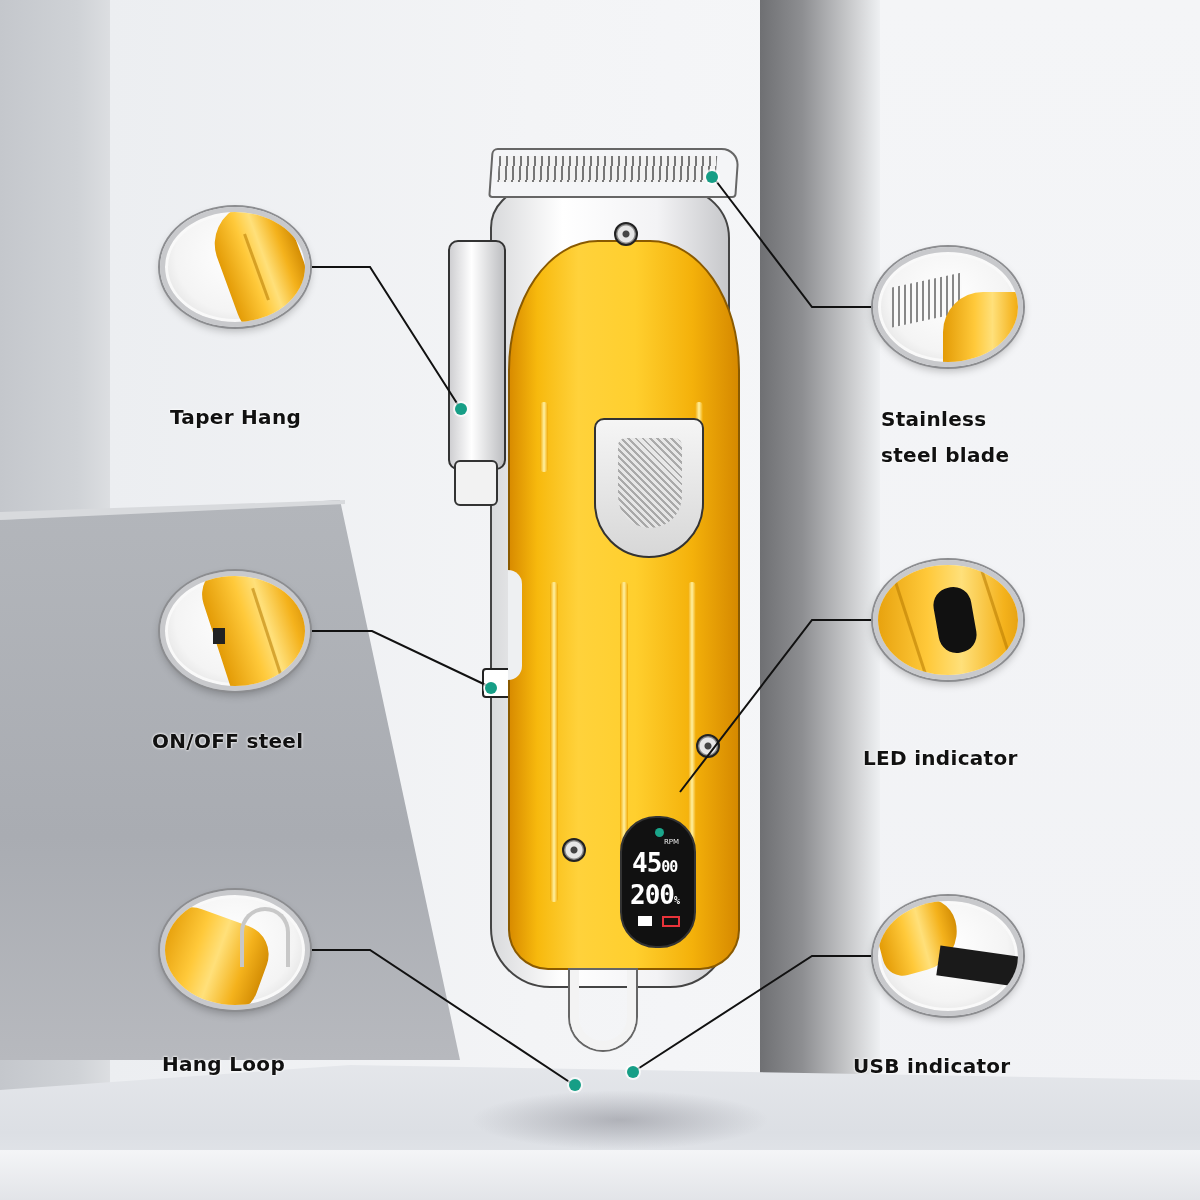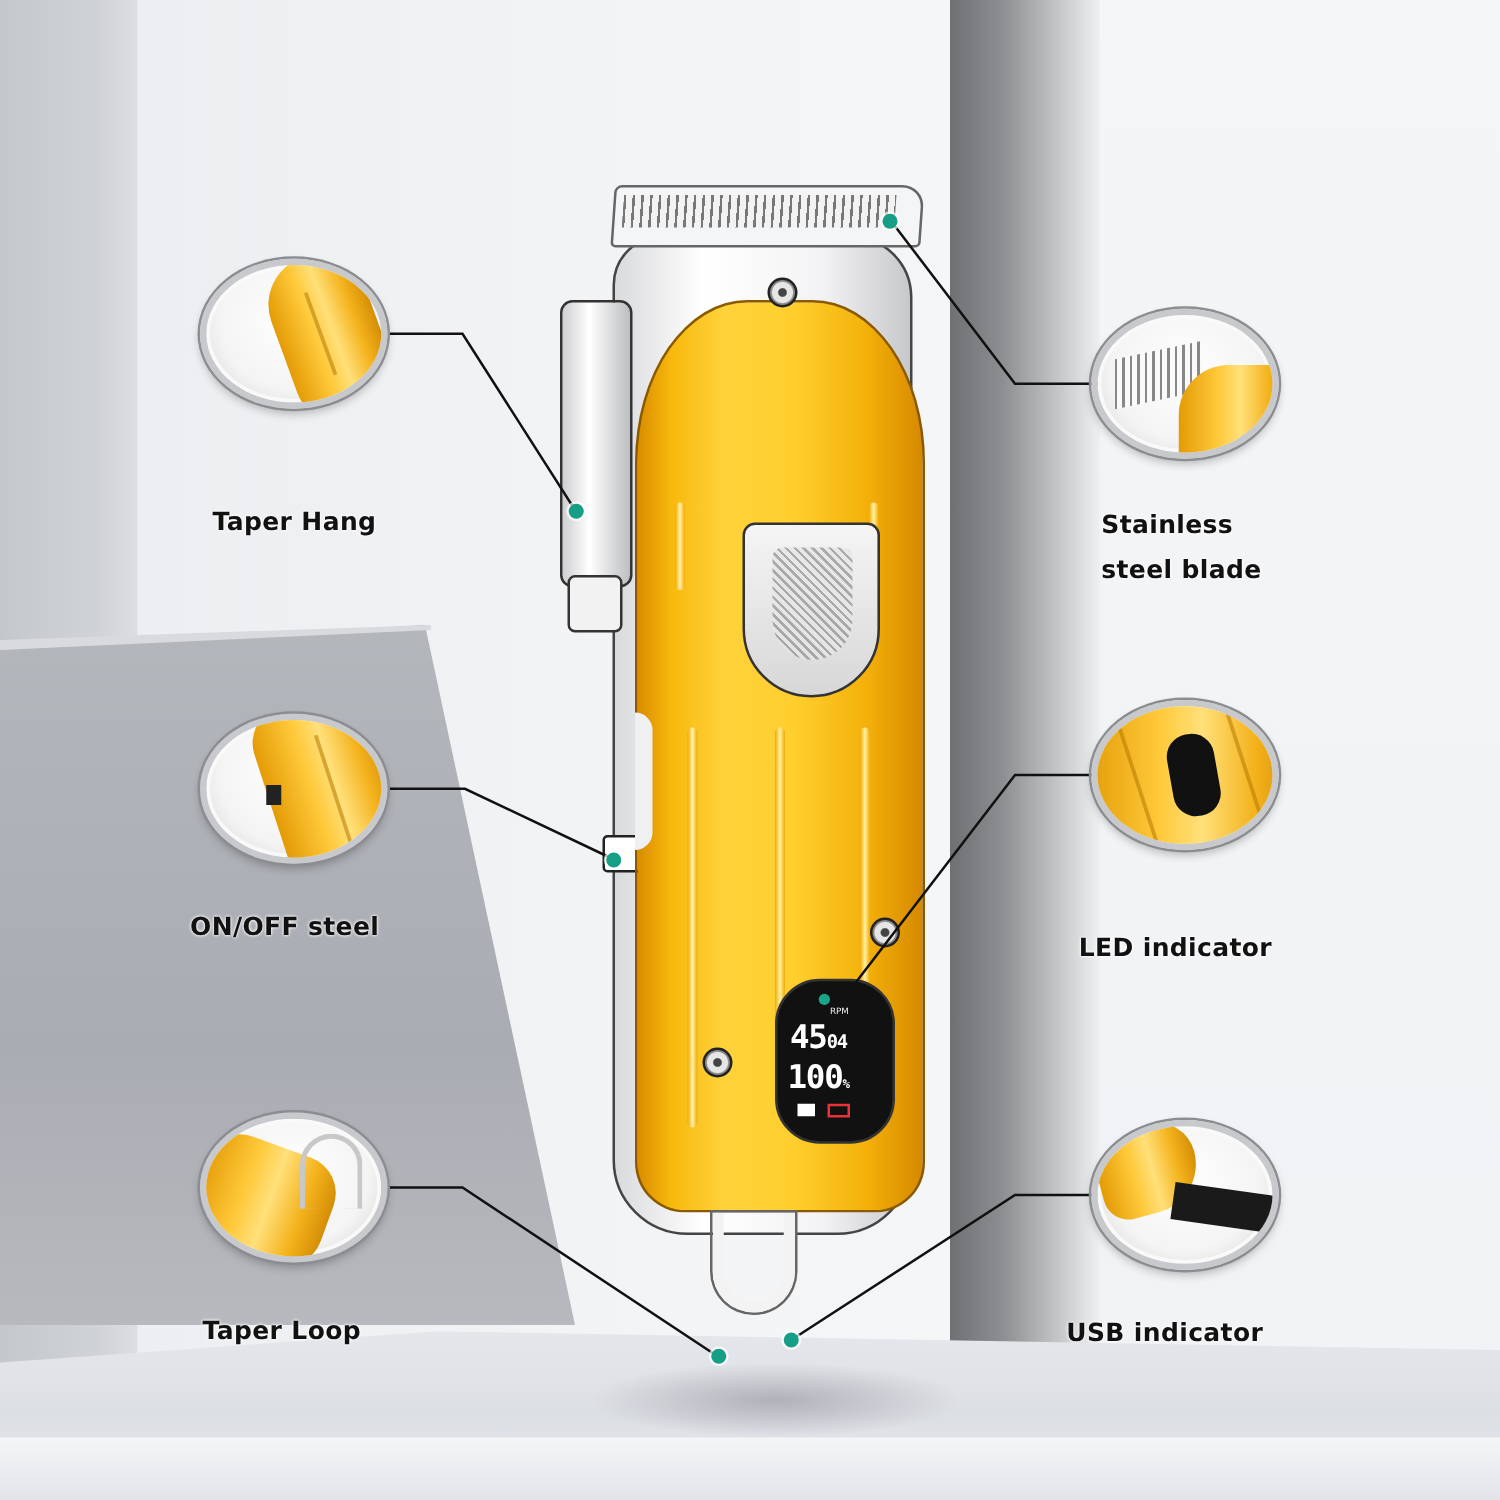--- a/index.html
+++ b/index.html
@@ -123,21 +123,21 @@
     border: 2px solid #333;
     border-radius: 10px 10px 55px 55px;
   }
   .badge-emblem {
     position: absolute; left: 22px; top: 18px; width: 64px; height: 90px;
     border-radius: 8px 8px 32px 32px;
     background: repeating-linear-gradient(45deg, #9a9a9a 0 2px, #e6e6e6 2px 5px);
     opacity: 0.8;
   }
   .lcd {
-    position: absolute; left: 190px; top: 643px; width: 96px; height: 132px;
+    position: absolute; left: 190px; top: 676px; width: 76px; height: 132px;
     background: #111; border: 2px solid #333; border-radius: 36px;
     color: #fff; text-align: left;
   }
   .lcd-dot {
     position: absolute; left: 33px; top: 10px; width: 9px; height: 9px; border-radius: 50%;
     background: #1aa58a;
   }
   .lcd-unit { position: absolute; left: 42px; top: 20px; font-size: 7px; color: #eee; }
   .lcd-rpm { position: absolute; left: 10px; top: 30px; font-family: "DejaVu Sans Mono", monospace;
     font-size: 26px; font-weight: bold; letter-spacing: -1px; }
@@ -202,22 +202,22 @@
     <div class="housing-waist"></div>
     <div class="screw" style="left:184px;top:82px"></div>
     <div class="screw" style="left:132px;top:698px"></div>
     <div class="screw" style="left:266px;top:594px"></div>
     <div class="badge">
       <div class="badge-emblem"></div>
     </div>
     <div class="lcd">
       <div class="lcd-dot"></div>
       <div class="lcd-unit">RPM</div>
-      <div class="lcd-rpm"><span>45</span><small>04</small></div>
-      <div class="lcd-pct"><span>100</span><small>%</small></div>
+      <div class="lcd-rpm"><span>45</span><small>00</small></div>
+      <div class="lcd-pct"><span>200</span><small>%</small></div>
       <div class="lcd-icon"></div>
       <div class="lcd-batt"></div>
     </div>
     <div class="hang-loop"></div>
   </div>
 
   <svg class="callout-lines" width="1200" height="1200">
     <g stroke="#111" stroke-width="2" fill="none">
       <polyline points="312,267 370,267 460,408"></polyline>
       <polyline points="312,631 372,631 490,687"></polyline>
@@ -248,21 +248,21 @@
       <div style="position:absolute;left:48px;top:52px;width:12px;height:16px;background:#222"></div>
     </div>
     <div class="label" style="left:-8px;top:152px">ON/OFF steel</div>
   </div>
 
   <div class="callout" style="left:160px;top:890px">
     <div class="lens">
       <div class="gold" style="left:-10px;top:20px;width:110px;height:90px;transform:rotate(20deg);border-radius:30px"></div>
       <div style="position:absolute;left:75px;top:12px;width:50px;height:60px;border:4px solid #c8c8c8;border-bottom:none;border-radius:30px 30px 0 0"></div>
     </div>
-    <div class="label" style="left:2px;top:156px">Taper Loop</div>
+    <div class="label" style="left:2px;top:156px">Hang Loop</div>
   </div>
 
   <div class="callout" style="left:873px;top:247px">
     <div class="lens">
       <div style="position:absolute;left:14px;top:28px;width:70px;height:40px;background:repeating-linear-gradient(90deg,#888 0 2px,#fafafa 2px 6px);transform:skewY(-12deg)"></div>
       <div class="gold" style="left:65px;top:40px;width:90px;height:90px;border-radius:40px 10px 10px 10px"></div>
     </div>
     <div class="label" style="left:8px;top:154px;line-height:36px">
       <div>Stainless</div>
       <div>steel blade</div>

